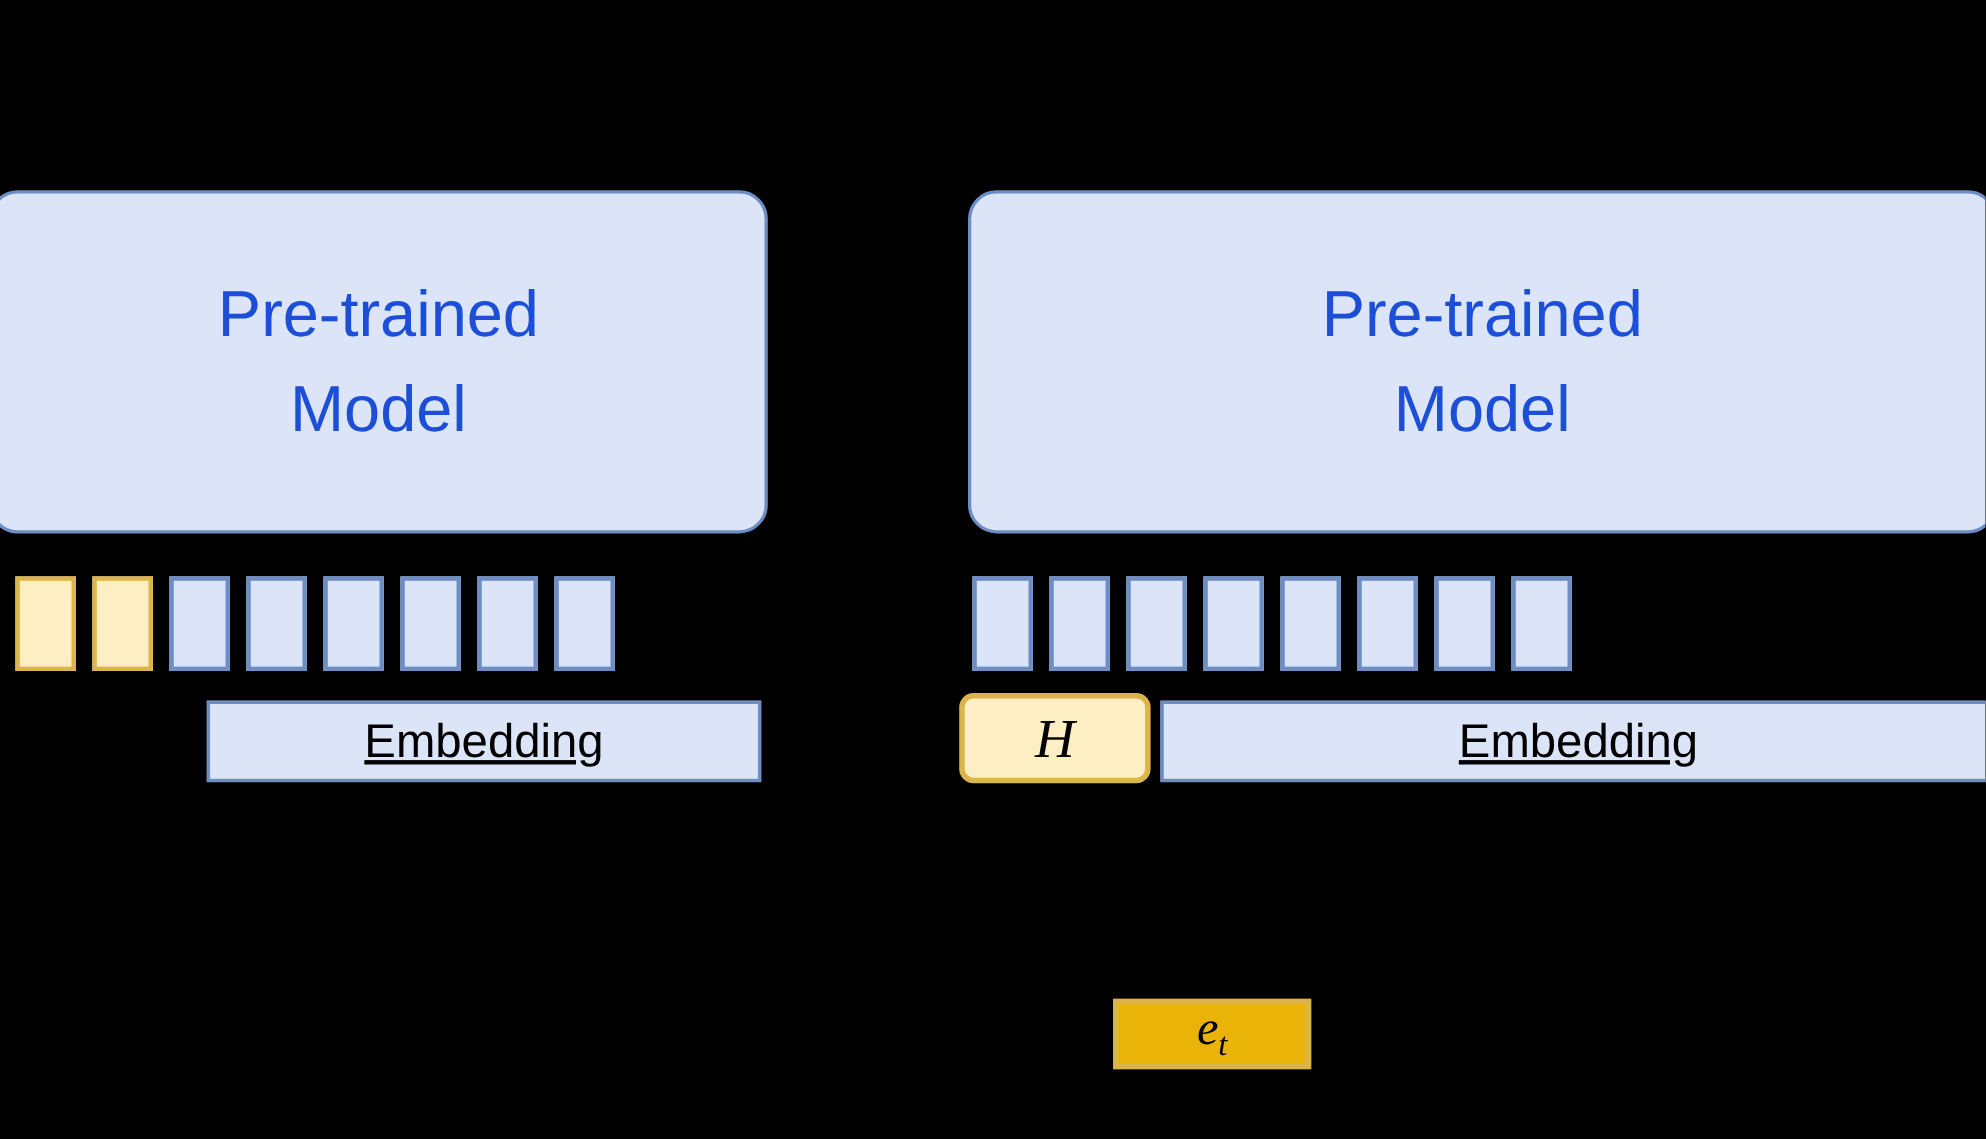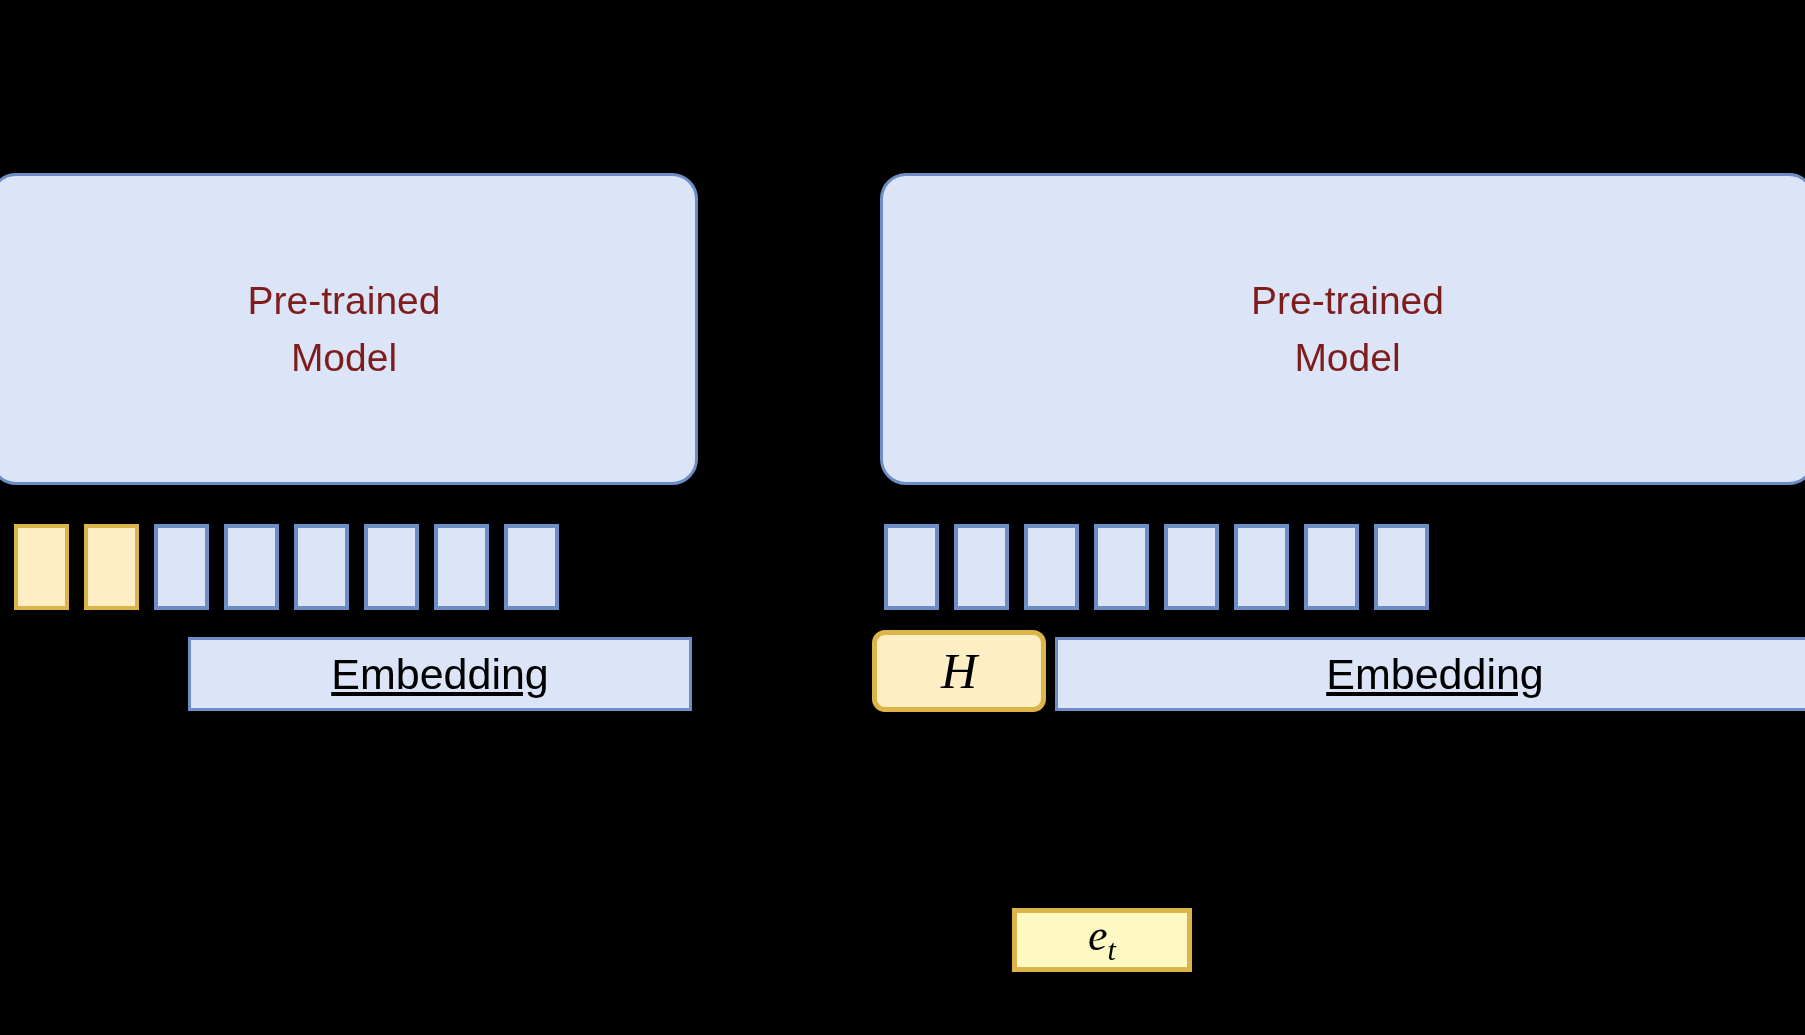--- a/index.html
+++ b/index.html
@@ -28,22 +28,22 @@
     background: #dbe5f7;
     border: 3px solid #6d8ec4;
     border-radius: 26px;
     box-sizing: border-box;
     display: flex;
     flex-direction: column;
     align-items: center;
     justify-content: center;
   }
   .model-panel .line {
-    color: #7f1d1d;
-    font-size: 39px;
+    color: #1d4ed8;
+    font-size: 59px;
     line-height: 1.47;
     letter-spacing: 0px;
     white-space: nowrap;
   }
 
   #panel-left  { left: -10px;  top: 173px; width: 708px; height: 312px; }
   #panel-right { left: 880px;  top: 173px; width: 935px; height: 312px; }
 
   
   .token-row {
@@ -102,21 +102,21 @@
     color: #000000;
   }
 
   
   #et-box {
     position: absolute;
     left: 1012px;
     top: 908px;
     width: 180px;
     height: 64px;
-    background: #fef9c3;
+    background: #eab308;
     border: 5px solid #dcb54a;
     box-sizing: border-box;
     display: flex;
     align-items: center;
     justify-content: center;
   }
   #et-box .sym {
     font-family: "Liberation Serif", serif;
     font-style: italic;
     font-size: 44px;

